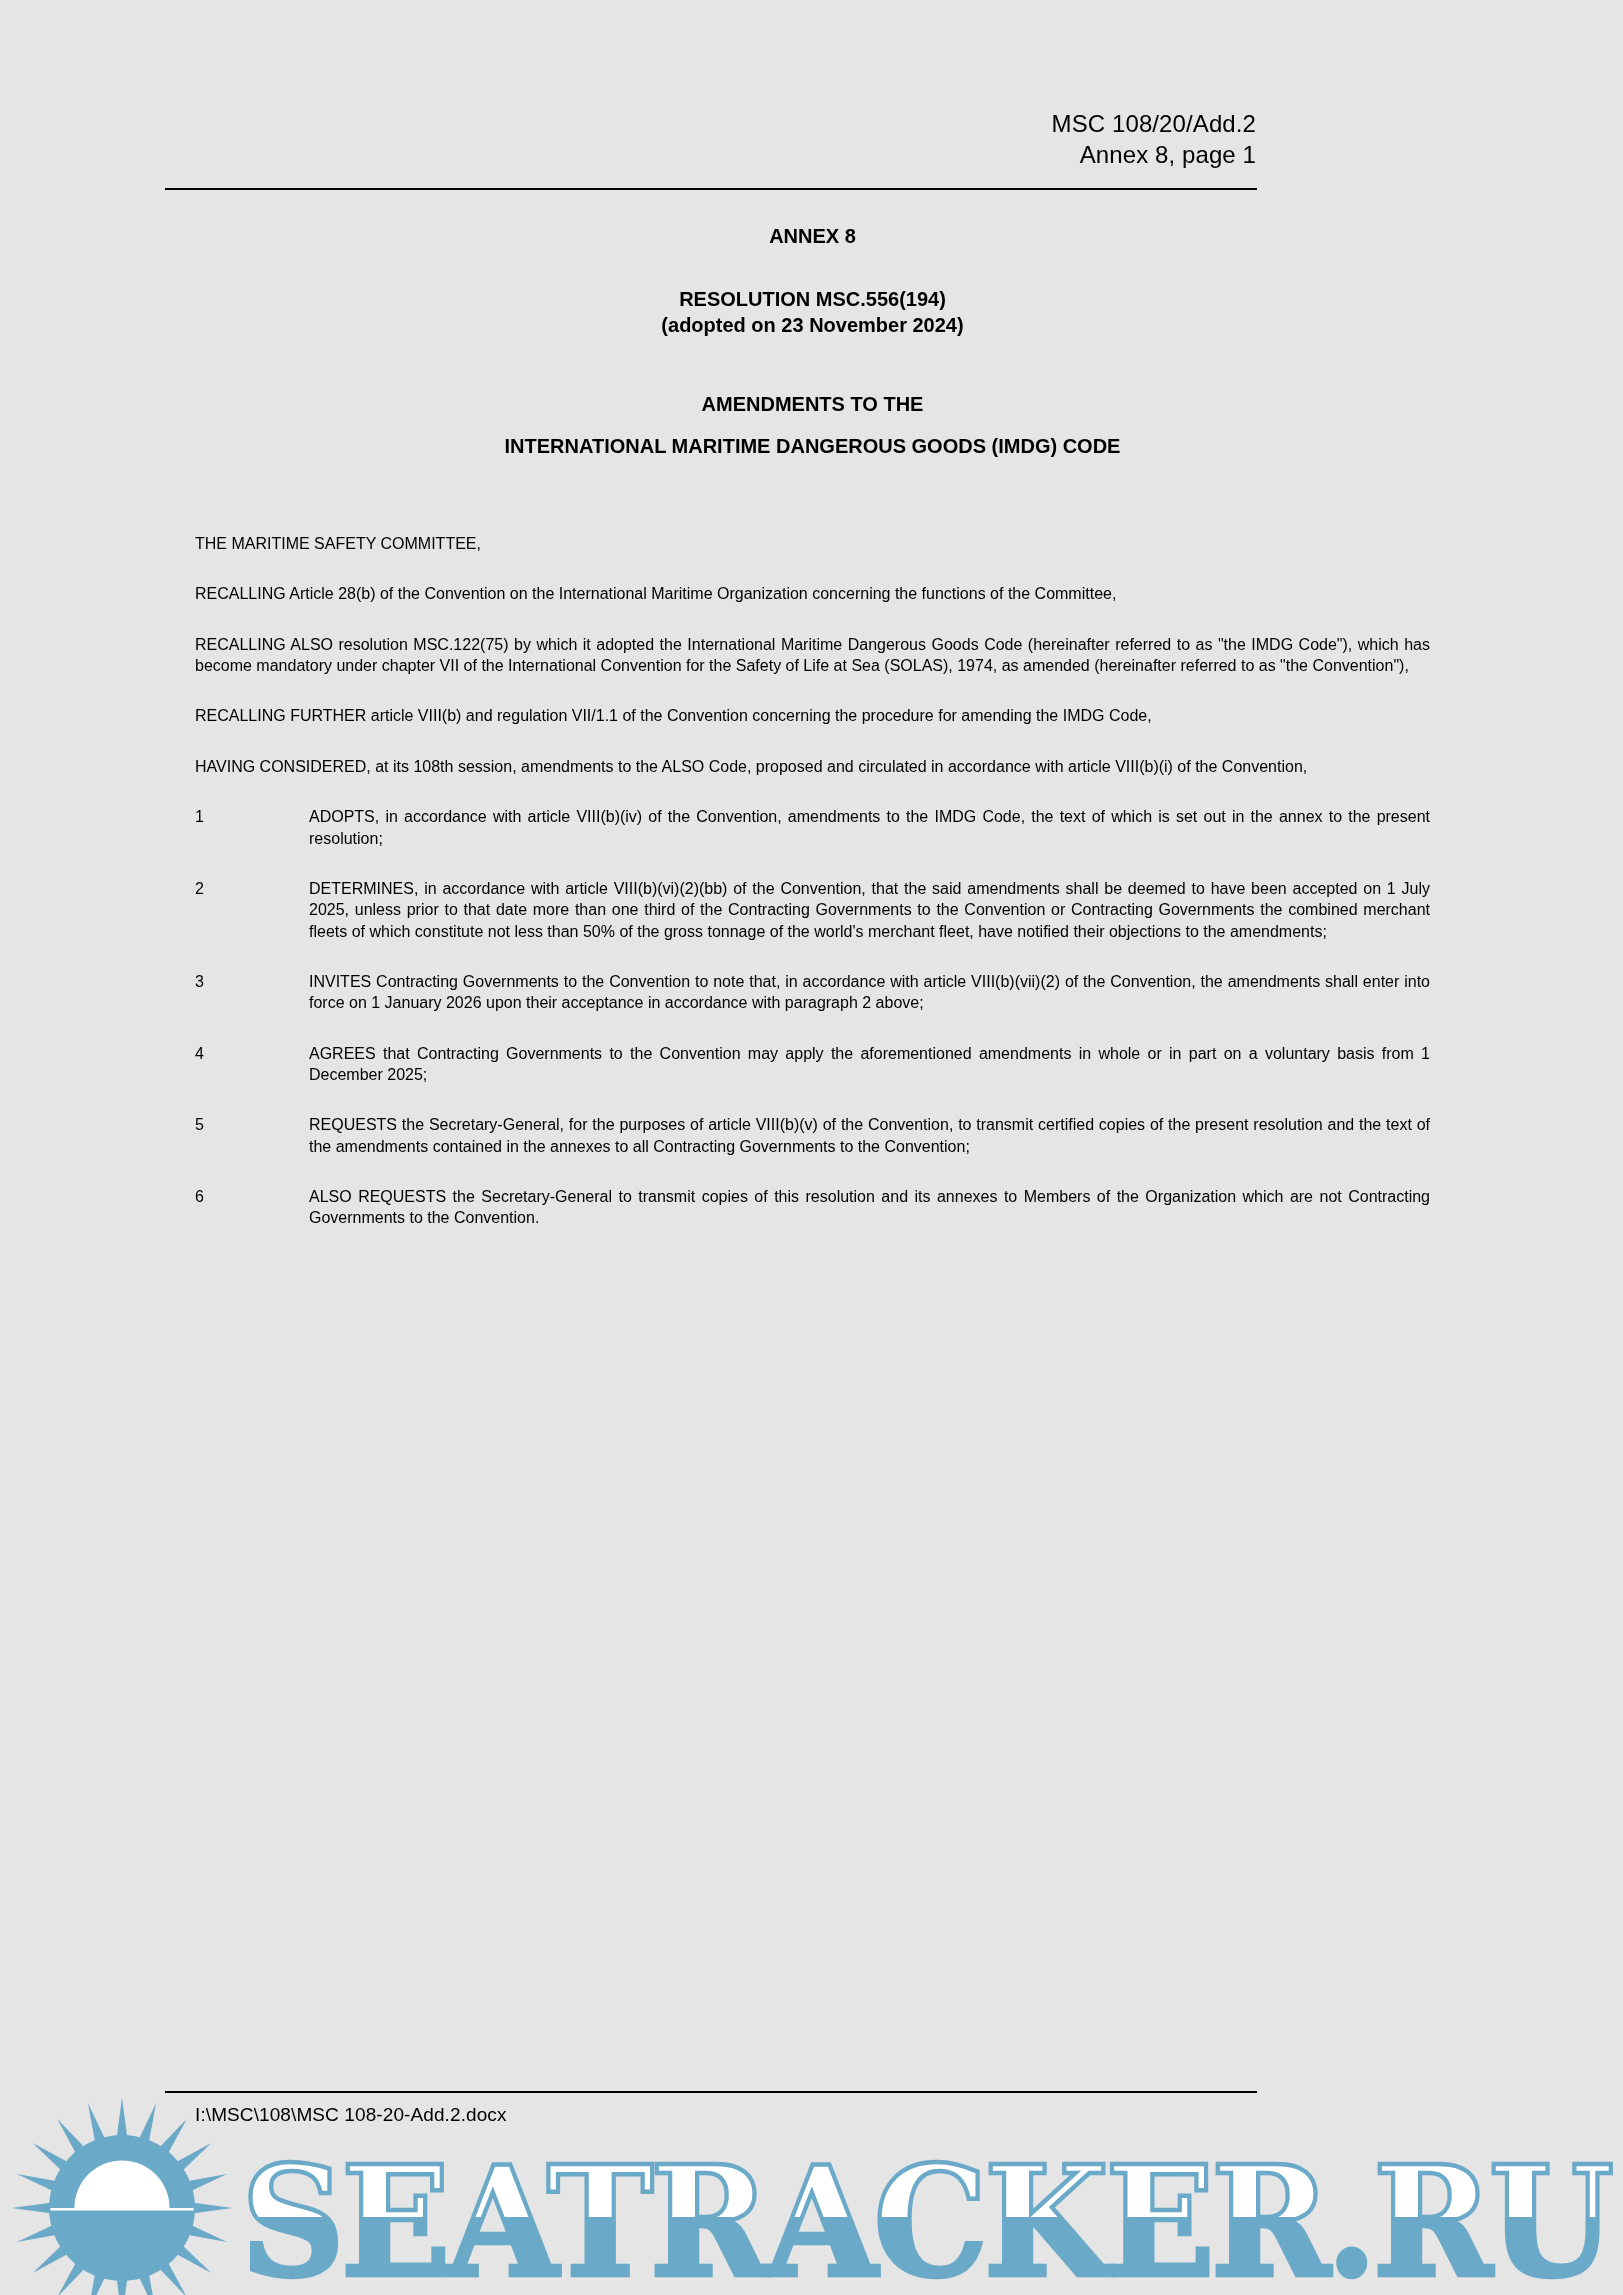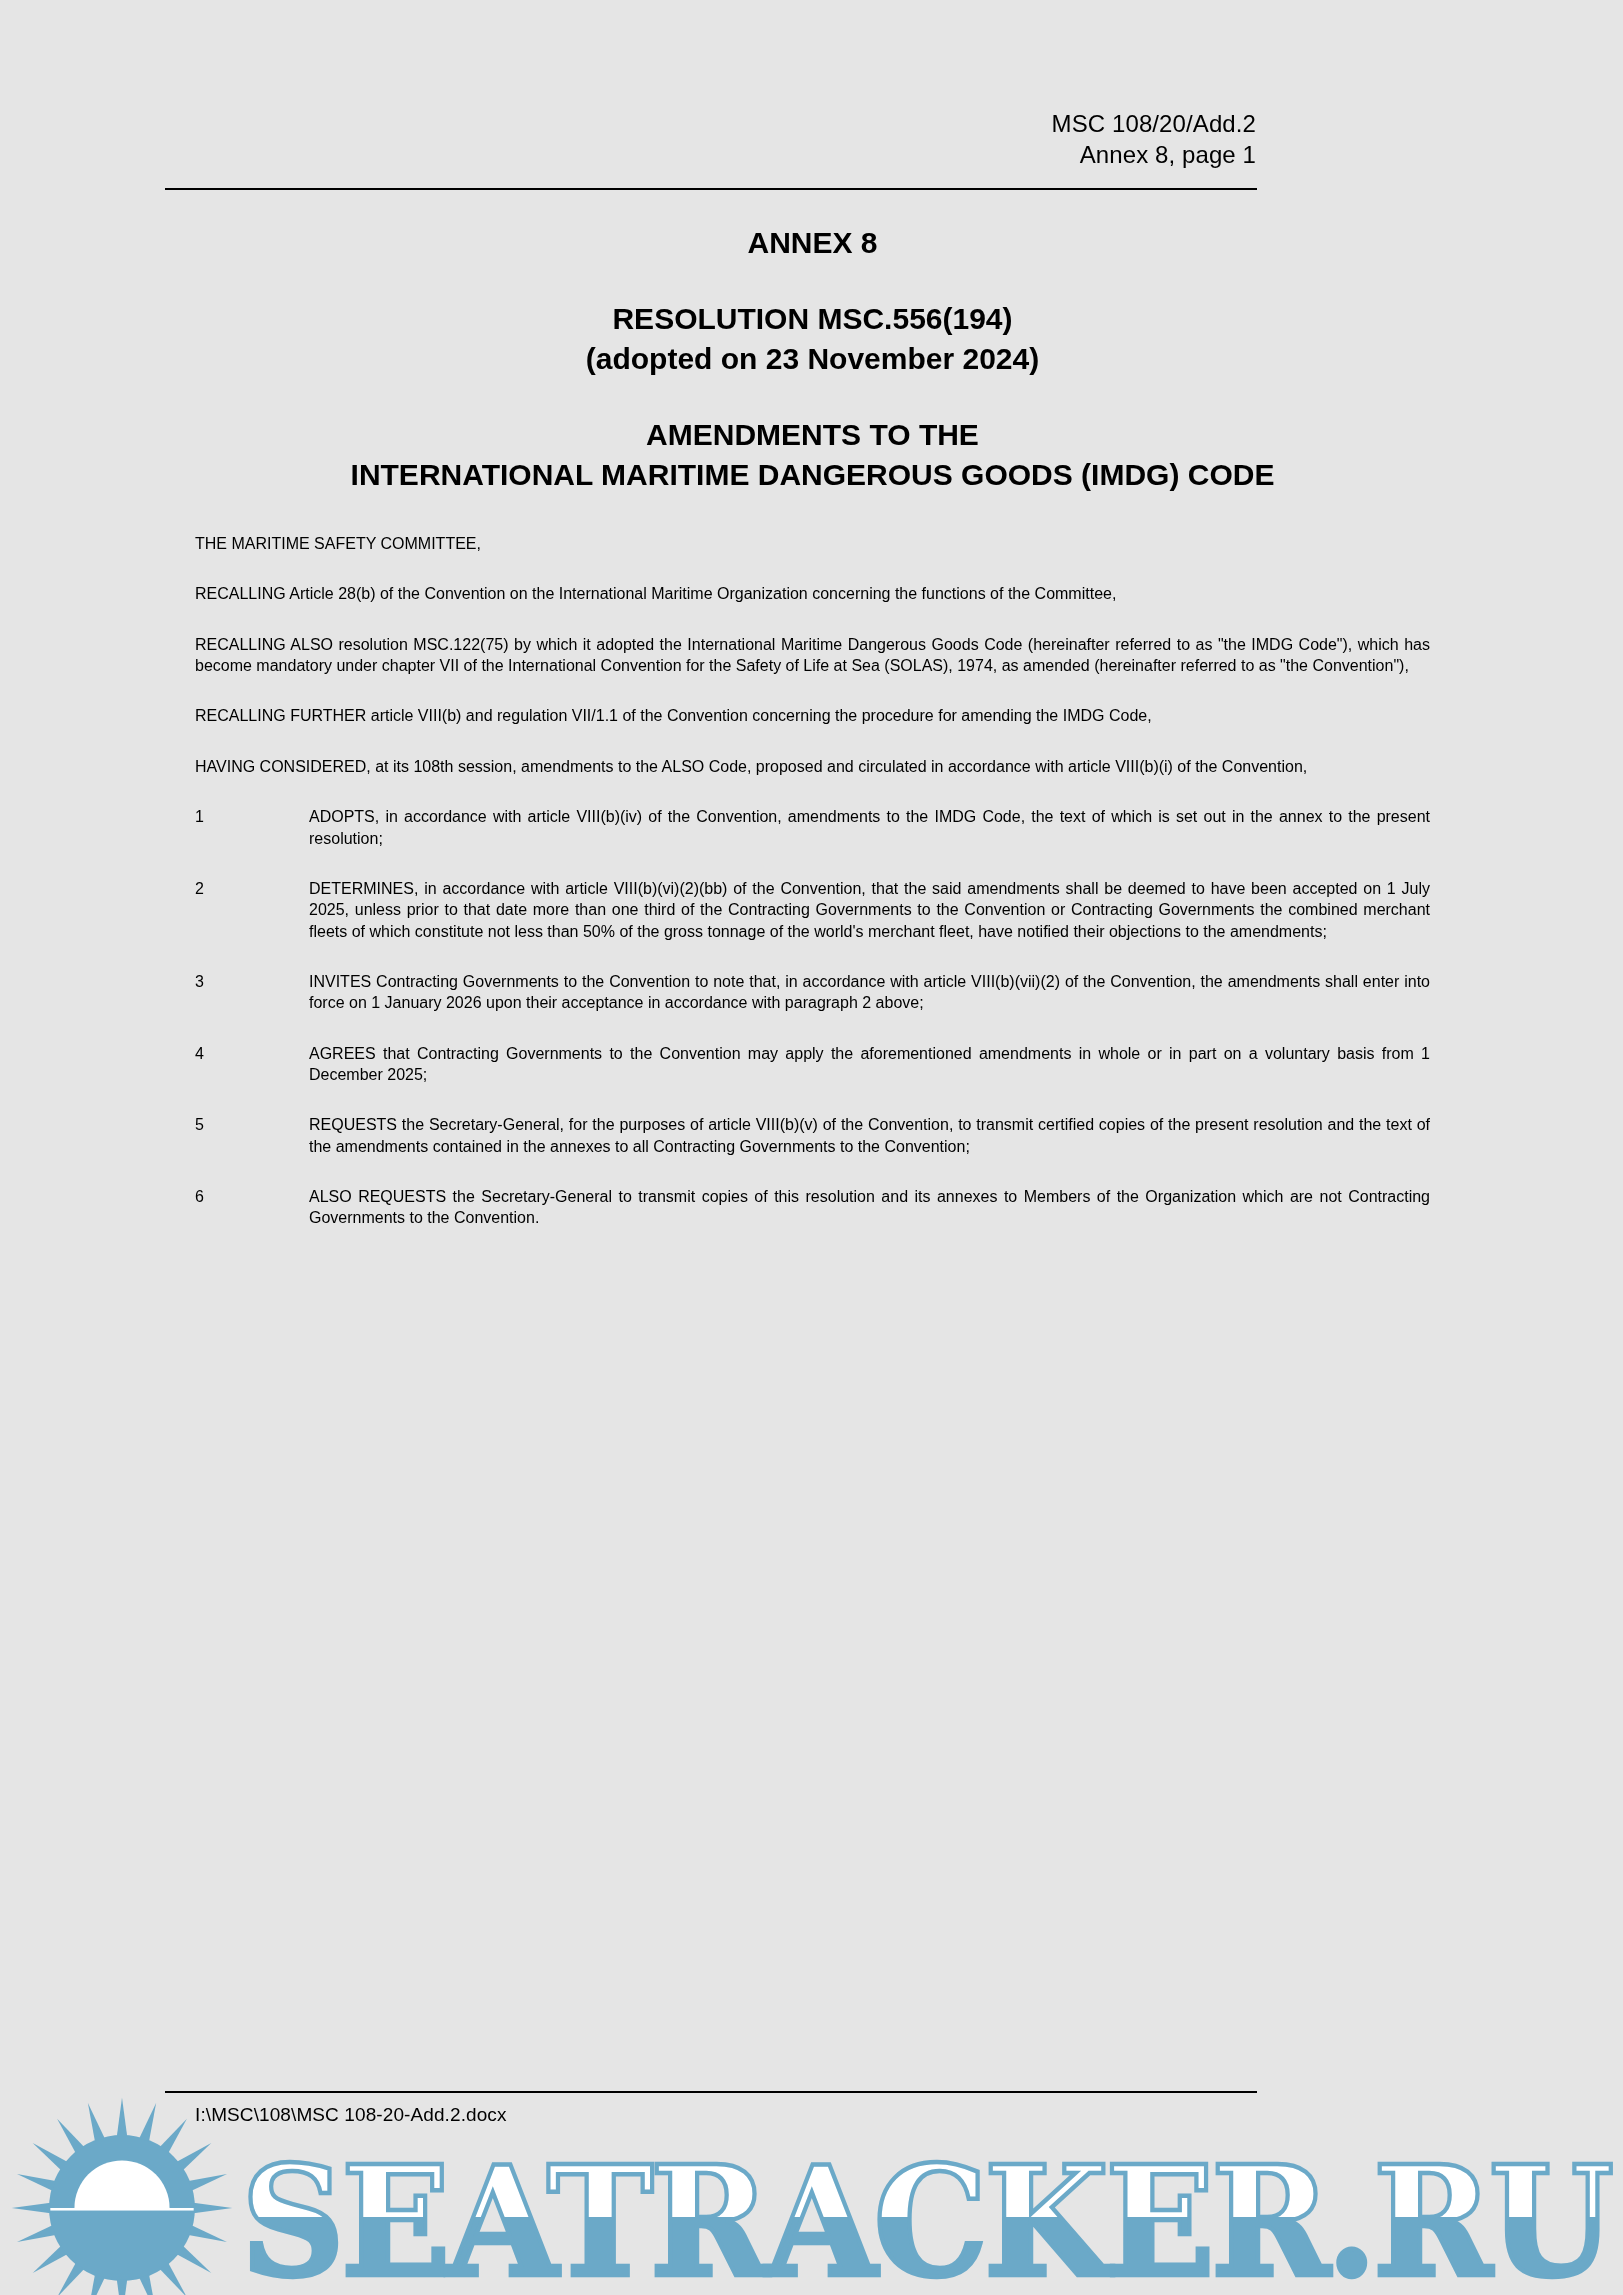--- a/index.html
+++ b/index.html
@@ -42,29 +42,29 @@
   }
 
   
   .titles {
     position: absolute;
     left: 195px;
     top: 223px;
     width: 1235px;
     text-align: center;
     font-weight: bold;
-    font-size: 30px;
+    font-size: 20px;
     line-height: 1.33;
   }
   .title-annex { margin: 0 0 0 0; }
   .gap-1 { height: 36px; }
   .gap-2 { height: 36px; }
   .title-res { margin: 0; }
   .title-adopted { margin: 0; }
-  .title-amend-1 { margin: 0; }
+  .title-amend-1 { margin: 16px; }
   .title-amend-2 { margin: 0; }
 
   
   .body-text {
     position: absolute;
     left: 195px;
     top: 533px;
     width: 1235px;
     font-size: 16px;
     line-height: 1.335;

